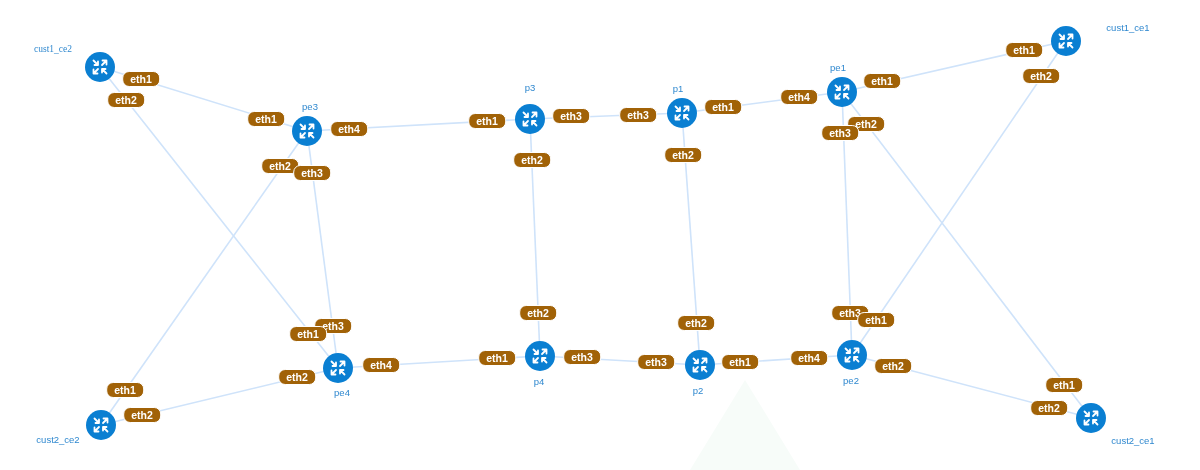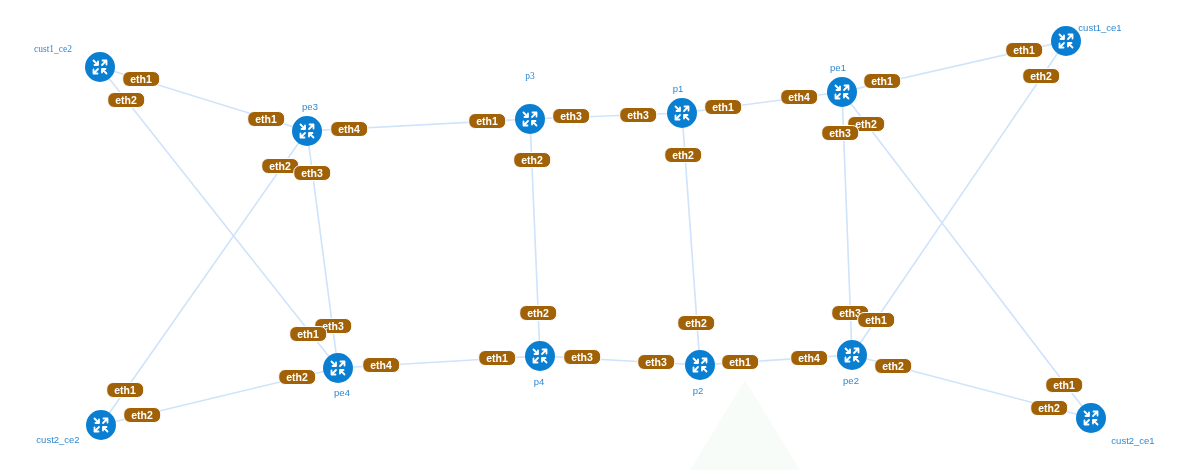--- a/index.html
+++ b/index.html
@@ -65,21 +65,21 @@
     <div class="node" style="left: 530px; top: 119px;">
   <svg width="30" height="30" viewBox="0 0 30 30" xmlns="http://www.w3.org/2000/svg">
     <g stroke="#ffffff" stroke-width="1.8" fill="none" stroke-linecap="round" stroke-linejoin="round">
       <path d="M8.5 8.5 L13 13 M13 9.5 L13 13 L9.5 13"></path>
       <path d="M21.5 8.5 L17 13 M17.5 8.5 L21.5 8.5 L21.5 12.5"></path>
       <path d="M8.5 21.5 L13 17 M8.5 17.5 L8.5 21.5 L12.5 21.5"></path>
       <path d="M21.5 21.5 L17 17 M17 20.5 L17 17 L20.5 17"></path>
     </g>
   </svg>
 </div>
-    <div class="node-label" style="left: 530px; top: 76px; font-family: Liberation Serif, serif;">p3</div>
+    <div class="node-label" style="left: 530px; top: 87px;">p3</div>
     <div class="node" style="left: 682px; top: 113px;">
   <svg width="30" height="30" viewBox="0 0 30 30" xmlns="http://www.w3.org/2000/svg">
     <g stroke="#ffffff" stroke-width="1.8" fill="none" stroke-linecap="round" stroke-linejoin="round">
       <path d="M8.5 8.5 L13 13 M13 9.5 L13 13 L9.5 13"></path>
       <path d="M21.5 8.5 L17 13 M17.5 8.5 L21.5 8.5 L21.5 12.5"></path>
       <path d="M8.5 21.5 L13 17 M8.5 17.5 L8.5 21.5 L12.5 21.5"></path>
       <path d="M21.5 21.5 L17 17 M17 20.5 L17 17 L20.5 17"></path>
     </g>
   </svg>
 </div>
@@ -98,21 +98,21 @@
     <div class="node" style="left: 1066px; top: 41px;">
   <svg width="30" height="30" viewBox="0 0 30 30" xmlns="http://www.w3.org/2000/svg">
     <g stroke="#ffffff" stroke-width="1.8" fill="none" stroke-linecap="round" stroke-linejoin="round">
       <path d="M8.5 8.5 L13 13 M13 9.5 L13 13 L9.5 13"></path>
       <path d="M21.5 8.5 L17 13 M17.5 8.5 L21.5 8.5 L21.5 12.5"></path>
       <path d="M8.5 21.5 L13 17 M8.5 17.5 L8.5 21.5 L12.5 21.5"></path>
       <path d="M21.5 21.5 L17 17 M17 20.5 L17 17 L20.5 17"></path>
     </g>
   </svg>
 </div>
-    <div class="node-label" style="left: 1100px; top: 27px;">cust1_ce1</div>
+    <div class="node-label" style="left: 1128px; top: 27px;">cust1_ce1</div>
     <div class="node" style="left: 101px; top: 425px;">
   <svg width="30" height="30" viewBox="0 0 30 30" xmlns="http://www.w3.org/2000/svg">
     <g stroke="#ffffff" stroke-width="1.8" fill="none" stroke-linecap="round" stroke-linejoin="round">
       <path d="M8.5 8.5 L13 13 M13 9.5 L13 13 L9.5 13"></path>
       <path d="M21.5 8.5 L17 13 M17.5 8.5 L21.5 8.5 L21.5 12.5"></path>
       <path d="M8.5 21.5 L13 17 M8.5 17.5 L8.5 21.5 L12.5 21.5"></path>
       <path d="M21.5 21.5 L17 17 M17 20.5 L17 17 L20.5 17"></path>
     </g>
   </svg>
 </div>

